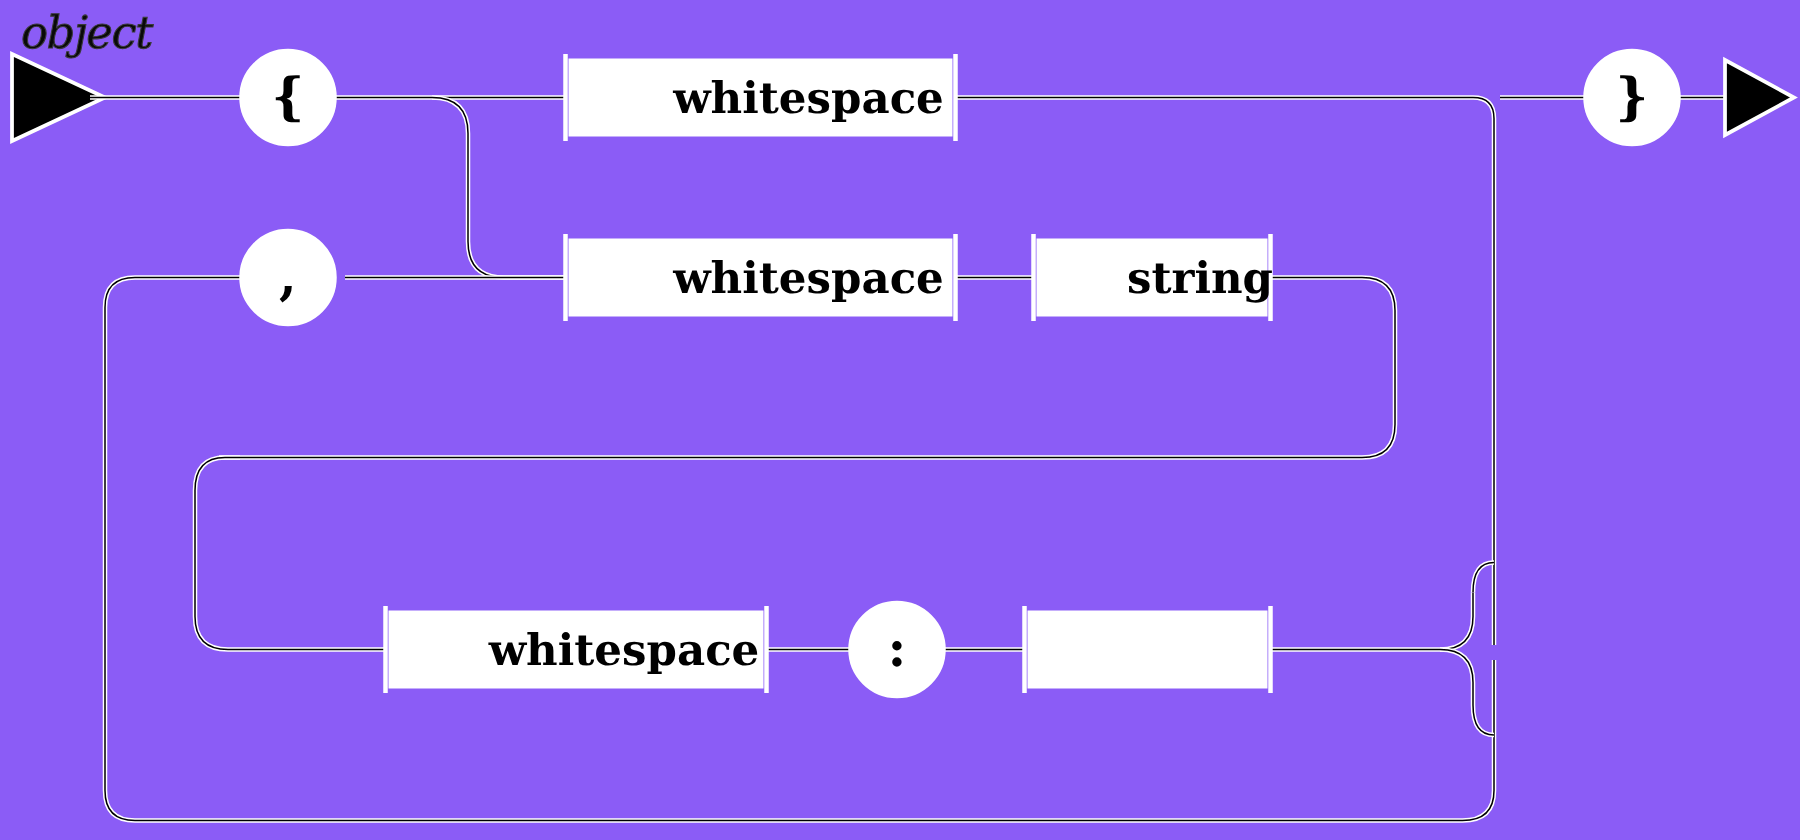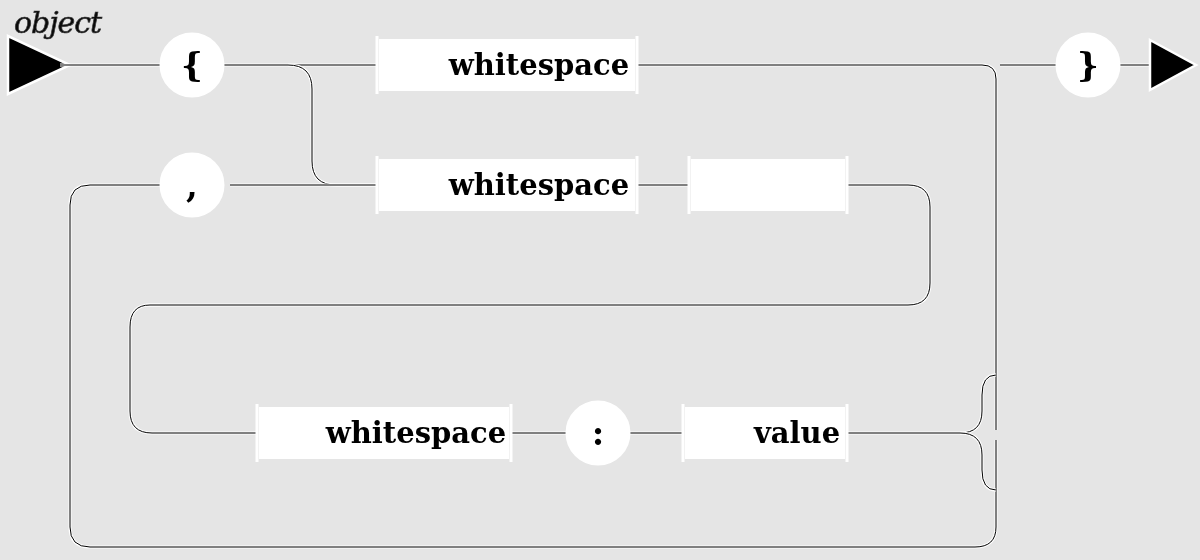--- a/index.html
+++ b/index.html
@@ -4,21 +4,21 @@
 <style>
   html, body {
     margin: 0;
     padding: 0;
     background: #000000;
   }
   #diagram-root {
     position: relative;
     width: 1200px;
     height: 560px;
-    background: #e5e5e5;
+    background: #8b5cf6;
     font-family: "DejaVu Serif", "Liberation Serif", serif;
     overflow: hidden;
   }
   #rr-svg {
     position: absolute;
     left: 0;
     top: 0;
     width: 1200px;
     height: 560px;
     display: block;
@@ -221,22 +221,22 @@
   </svg>
 
   <div class="rr-term-label" style="left:162px; top:35px; width:60px; height:60px;">{</div>
 
   <div class="rr-label-box" style="left:380px; top:40px; width:254px; height:50px;">whitespace</div>
 
   <div class="rr-term-label" style="left:162px; top:155px; width:60px; height:60px;">,</div>
 
   <div class="rr-label-box" style="left:380px; top:160px; width:254px; height:50px;">whitespace</div>
 
+  <div class="rr-label-box" style="left:692px; top:160px; width:152px; height:50px;">string</div>
 
   <div class="rr-label-box" style="left:260px; top:408px; width:248px; height:50px;">whitespace</div>
 
   <div class="rr-term-label" style="left:568px; top:403px; width:60px; height:60px;">:</div>
 
-  <div class="rr-label-box" style="left:686px; top:408px; width:158px; height:50px;">value</div>
 
   <div class="rr-term-label" style="left:1058px; top:35px; width:60px; height:60px;">}</div>
 
 </div>
 
 </body></html>

